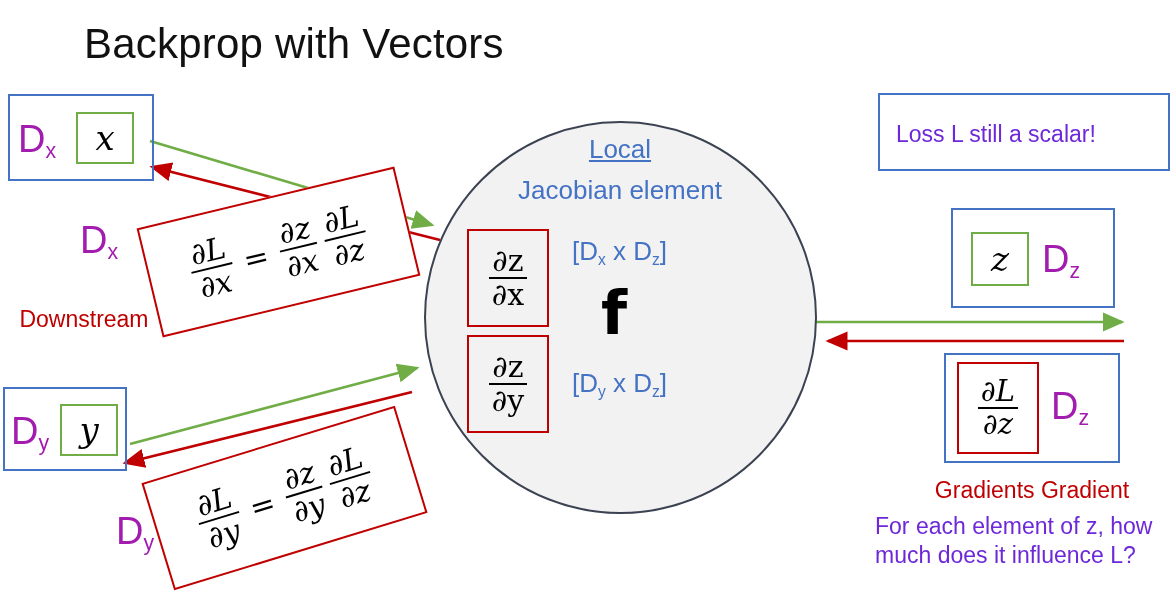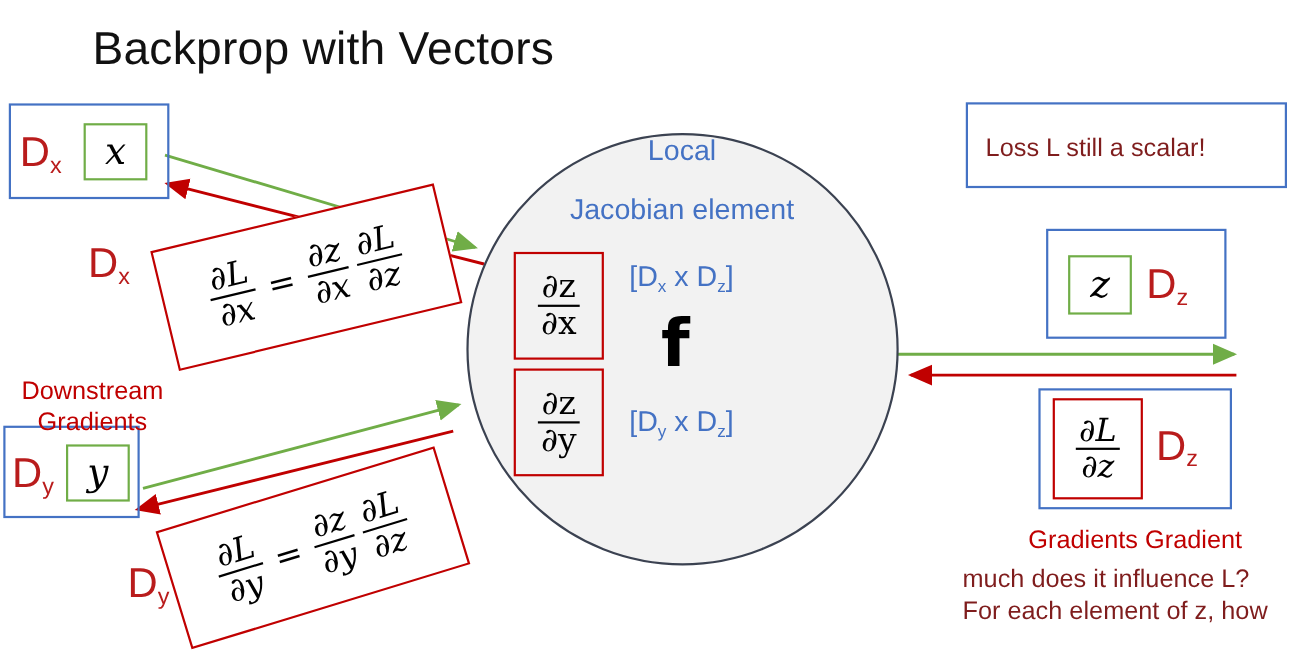--- a/index.html
+++ b/index.html
@@ -43,21 +43,21 @@
   }
 
   .varglyph{
     font-family:"DejaVu Serif", serif;
     font-style:italic;
     font-size:34px;
     color:#000;
     line-height:1;
   }
   .dlabel{
-    color:#b91c1c;
+    color:#a21caf;
     font-size:34px;
     font-weight:400;
     line-height:1;
     white-space:nowrap;
   }
   .dlabel sub{font-size:0.56em; vertical-align:baseline; position:relative; top:6px;}
   .dlabel-lg{font-size:38px;}
 
   
   .frac{
@@ -108,21 +108,21 @@
 
   
   .redtext{
     color:#C00000;
     font-size:23px;
     text-align:center;
     line-height:1.2;
     white-space:nowrap;
   }
   .bluetext{
-    color:#7f1d1d;
+    color:#6d28d9;
     font-size:23px;
     line-height:1.25;
     white-space:nowrap;
   }
 
   
   .plate{
     box-sizing:border-box;
     border:2.5px solid #C00000;
     background:#ffffff;
@@ -166,21 +166,21 @@
 
   <line x1="412" y1="392" x2="125" y2="463" stroke="#C00000" stroke-width="2.6" marker-end="url(#redhead)"></line>
 
   <line x1="815" y1="322" x2="1122" y2="322" stroke="#70AD47" stroke-width="2.6" marker-end="url(#grnhead)"></line>
 
   <line x1="1124" y1="341" x2="828" y2="341" stroke="#C00000" stroke-width="2.6" marker-end="url(#redhead)"></line>
 </svg>
 
 <div class="abs" id="fcircle"></div>
 
-<div class="abs circ-text" style="left:505px; top:122px; width:230px;">Local</div>
+<div class="abs circ-text" style="left:505px; top:135px; width:230px;text-decoration:underline;">Local</div>
 <div class="abs circ-text" style="left:485px; top:176px; width:270px;">Jacobian element</div>
 
 <div class="abs redbox" style="left:467px; top:229px; width:82px; height:98px;">
   <span class="frac" style="font-size:30px;">
     <span class="num"><span class="up">∂z</span></span>
     <span class="bar"></span>
     <span class="den"><span class="up">∂x</span></span>
   </span>
 </div>
 
@@ -207,23 +207,22 @@
 <div class="abs dlabel dlabel-lg" style="left:80px; top:221px;"><span>D</span><sub>x</sub></div>
 
 <div class="abs bluebox" style="left:3px; top:387px; width:124px; height:84px;"></div>
 <div class="abs dlabel dlabel-lg" style="left:11px; top:412px;"><span>D</span><sub>y</sub></div>
 <div class="abs greenbox" style="left:60px; top:404px; width:58px; height:52px;">
   <span class="varglyph">y</span>
 </div>
 
 <div class="abs dlabel dlabel-lg" style="left:116px; top:512px;"><span>D</span><sub>y</sub></div>
 
-<div class="abs redtext" style="left:0px; top:306px; width:168px;margin-top:36px;">
+<div class="abs redtext" style="left:0px; top:306px; width:168px;">
   <div>Downstream</div>
-  <div>Gradients</div>
 </div>
 
 <div class="abs redtext" style="left:193px; top:327px; width:160px;">
 </div>
 
 <div class="abs plate" style="left:146px; top:196px; width:265px; height:112px; transform:rotate(-13.5deg); transform-origin:50% 50%;">
   <span class="eqrow">
     <span class="frac">
       <span class="num"><i>∂L</i></span>
       <span class="bar"></span>
@@ -279,15 +278,15 @@
     <span class="num"><i>∂L</i></span>
     <span class="bar"></span>
     <span class="den"><i>∂z</i></span>
   </span>
 </div>
 <div class="abs dlabel dlabel-lg" style="left:1051px; top:387px;"><span>D</span><sub>z</sub></div>
 
 <div class="abs redtext" style="left:893px; top:477px; width:278px;">Gradients Gradient</div>
 
 <div class="abs bluetext" style="left:875px; top:512px;">
+  <div>For each element of z, how</div>
   <div>much does it influence L?</div>
-  <div>For each element of z, how</div>
 </div>
 
 </body></html>

